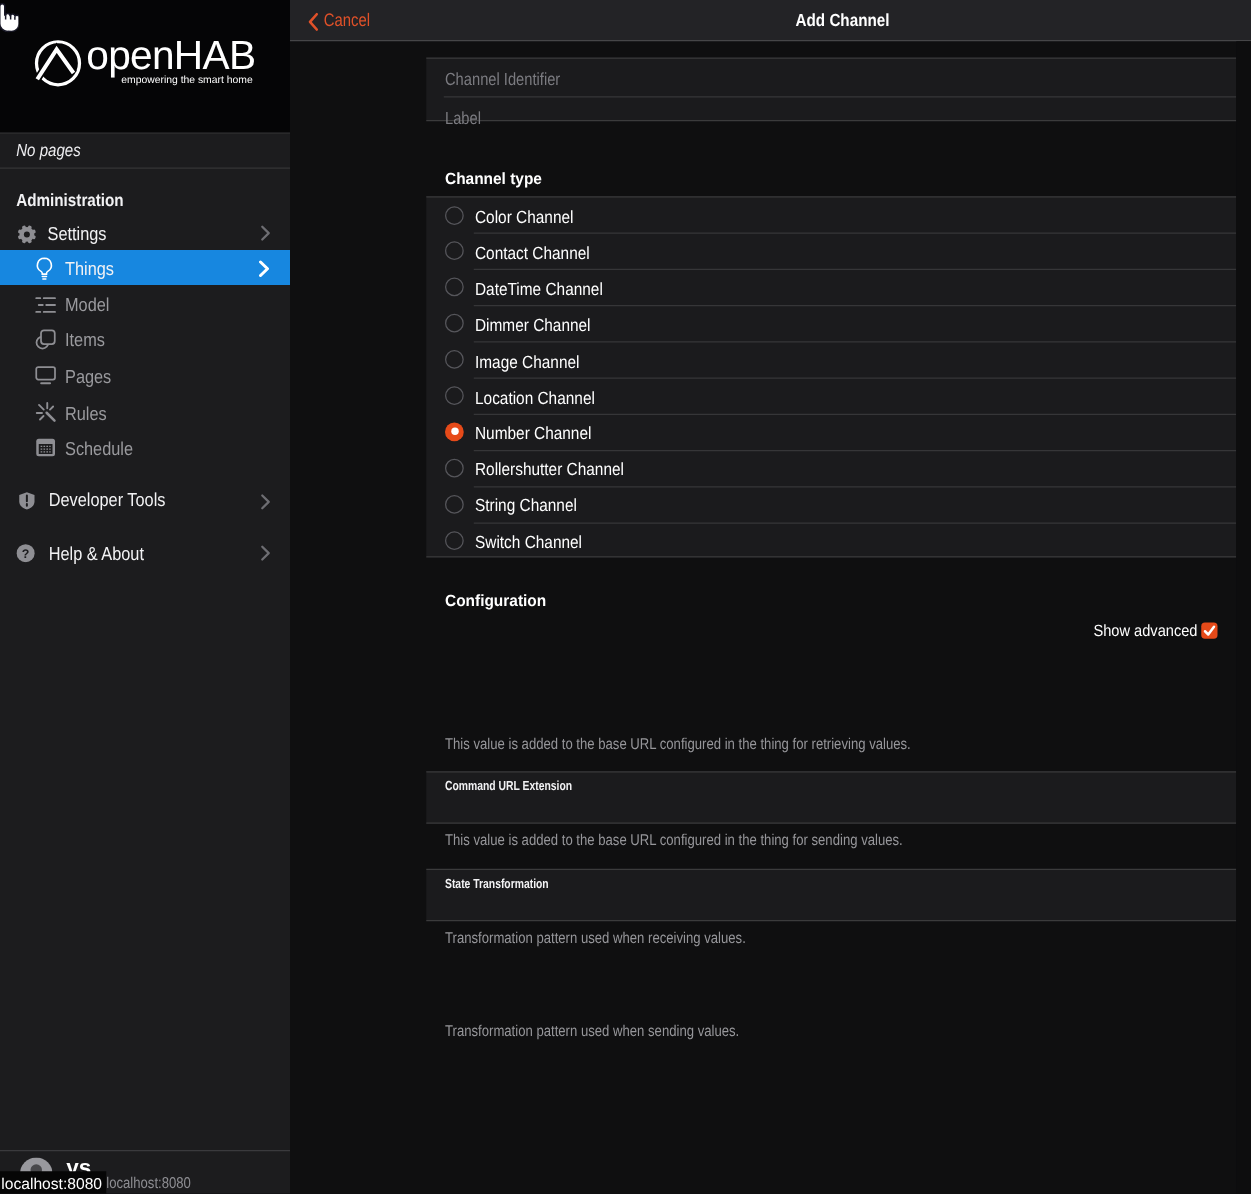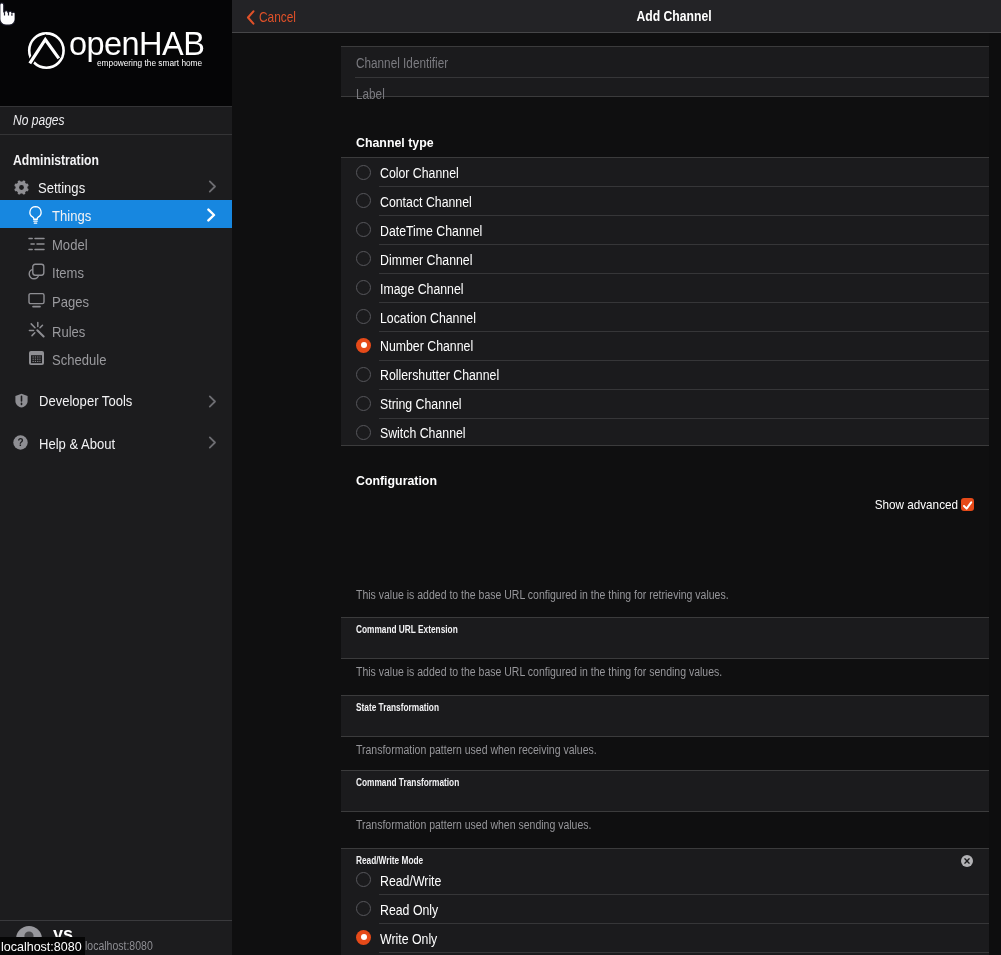--- a/index.html
+++ b/index.html
@@ -112,41 +112,22 @@
 <div class="blk" style="top:616.5px;height:42px;">
   <div class="plabel">Command URL Extension</div>
 </div>
 <div class="helper sx84" style="top:665px;">This value is added to the base URL configured in the thing for sending values.</div>
 
 <div class="blk" style="top:694.5px;height:42px;">
   <div class="plabel">State Transformation</div>
 </div>
 <div class="helper sx84" style="top:743px;">Transformation pattern used when receiving values.</div>
 
-<div class="blk" style="top:770px;height:42px;">
-  <div class="plabel">Command Transformation</div>
-</div>
 <div class="helper sx84" style="top:818px;">Transformation pattern used when sending values.</div>
 
-<div class="blk" style="top:848px;height:107px;border-bottom:none;">
-  <div class="plabel">Read/Write Mode</div>
-  <svg class="clearx" style="left:619.5px;top:5.5px;" width="14" height="14" viewBox="0 0 14 14">
-        <circle cx="7" cy="7" r="7" fill="#b2b2b5"></circle>
-        <path d="M4.5 4.5 L9.5 9.5 M9.5 4.5 L4.5 9.5" stroke="#1b1b1d" stroke-width="1.6" stroke-linecap="round"></path>
-      </svg>
-  <div class="radio" style="top:23.0px;"></div>
-  <div class="rowtxt sx88" style="position:absolute;left:39px;top:23.5px;">Read/Write</div>
-  <div class="divider" style="left:37.5px;top:45.4px;"></div>
-  <div class="radio" style="top:51.9px;"></div>
-  <div class="rowtxt sx88" style="position:absolute;left:39px;top:52.5px;">Read Only</div>
-  <div class="divider" style="left:37.5px;top:74.3px;"></div>
-  <div class="radio on" style="top:80.8px;"></div>
-  <div class="rowtxt sx88" style="position:absolute;left:39px;top:81.5px;">Write Only</div>
-  <div class="divider" style="left:37.5px;top:103.2px;"></div>
-</div>
 
 <div id="gutter"></div>
 
 <div class="abs" id="sidebar">
   <div id="logoarea">
     <svg width="232" height="107" viewBox="0 0 232 107">
       <circle cx="46.4" cy="50.6" r="17.2" fill="none" stroke="#fff" stroke-width="2.6"></circle>
       <path d="M30.2 62.8 L45.3 39.3 L59 58.6" fill="none" stroke="#050506" stroke-width="6"></path>
       <path d="M29.8 63.4 L45.3 39.5 L58.8 58.4" fill="none" stroke="#fff" stroke-width="3.2"></path>
     </svg>

